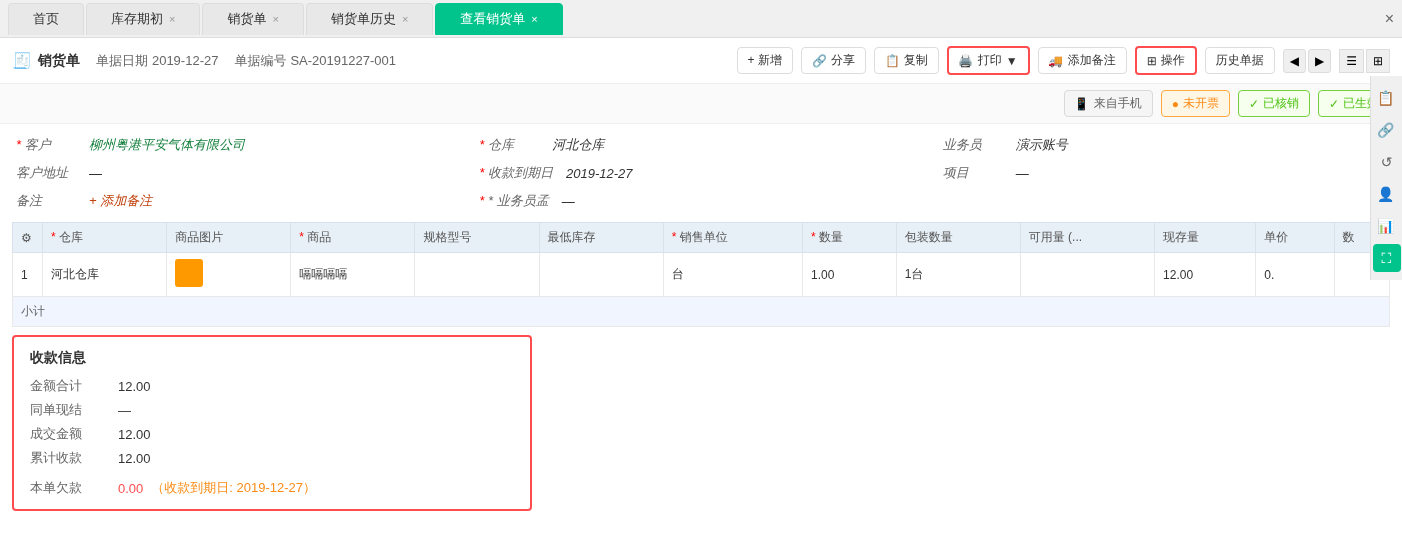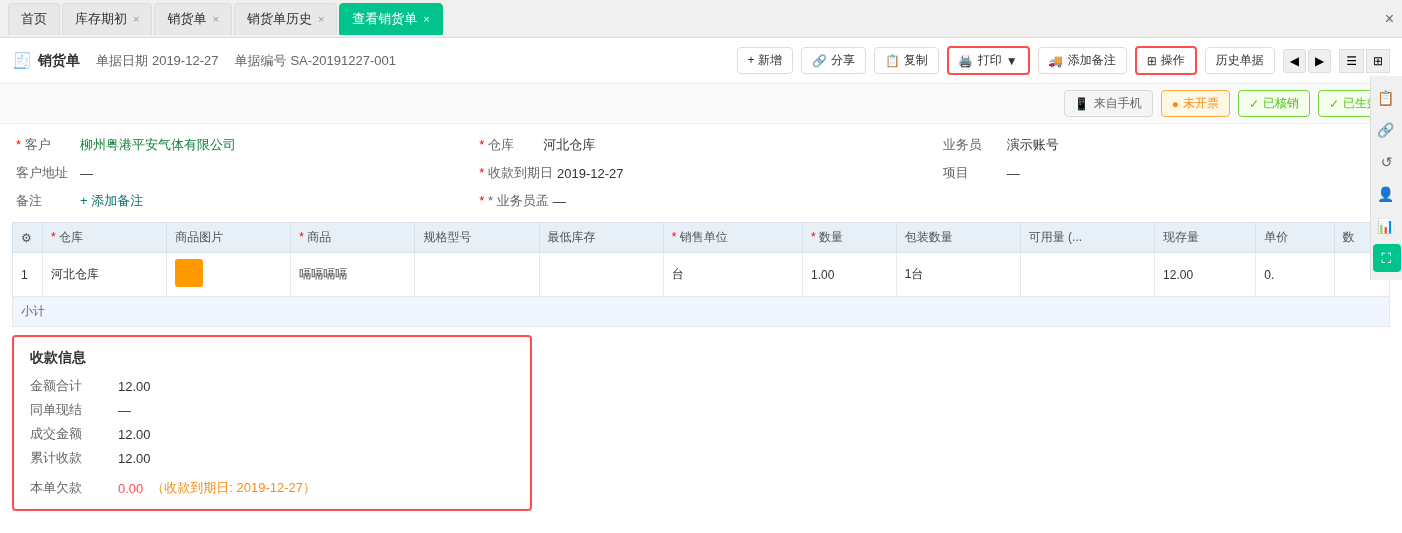--- a/index.html
+++ b/index.html
@@ -4,21 +4,21 @@
   <style>
     * { box-sizing: border-box; margin: 0; padding: 0; }
     body { font-family: "Microsoft YaHei", "PingFang SC", sans-serif; font-size: 13px; background: #f5f5f5; color: #333; overflow: hidden; }
     
     
     .tab-bar {
       display: flex; align-items: center; background: #f0f0f0; border-bottom: 1px solid #ddd;
       height: 38px; padding: 0 8px; position: relative;
     }
     .tab-item {
-      display: flex; align-items: center; padding: 0 12px; height: 32px; margin-right: 2px;
+      display: flex; align-items: center; padding: 0 24px; height: 32px; margin-right: 2px;
       cursor: pointer; border-radius: 4px 4px 0 0; font-size: 13px; gap: 6px;
       background: #e8e8e8; border: 1px solid #ddd; border-bottom: none;
     }
     .tab-item.active { background: #fff; border-bottom: 1px solid #fff; margin-bottom: -1px; }
     .tab-item.highlight { background: #00c48c; color: #fff; border-color: #00c48c; }
     .tab-close { font-size: 11px; color: #999; cursor: pointer; }
     .tab-bar-close { margin-left: auto; font-size: 16px; cursor: pointer; color: #666; }
     
     
     .main { background: #fff; height: calc(533px - 38px); overflow: hidden; position: relative; }
@@ -56,26 +56,26 @@
     
     
     .toolbar2 {
       display: flex; align-items: center; padding: 6px 12px; gap: 8px;
       border-bottom: 1px solid #eee; background: #fafafa;
       justify-content: flex-end;
     }
     
     
     .form-area { padding: 12px 16px; display: grid; grid-template-columns: 1fr 1fr 1fr; gap: 10px 20px; }
-    .form-row { display: flex; align-items: center; gap: 4px; }
+    .form-row { display: flex; align-items: center; gap: 13px; font-style: italic; }
     .form-label { color: #666; white-space: nowrap; min-width: 60px; }
     .form-label.required::before { content: "* "; color: red; }
     .form-value { color: #333; }
     .form-link { color: #15803d; cursor: pointer; }
-    .form-add { color: #0f766e; cursor: pointer; display: flex; align-items: center; gap: 4px; }
+    .form-add { color: #c2410c; cursor: pointer; display: flex; align-items: center; gap: 4px; }
     
     
     .table-wrapper { padding: 0 12px; overflow-x: auto; }
     .data-table { width: 100%; border-collapse: collapse; font-size: 12px; }
     .data-table thead tr { background: #e8f0f7; }
     .data-table th { padding: 6px 8px; text-align: left; border: 1px solid #d9e2ec; font-weight: normal; color: #555; white-space: nowrap; }
     .data-table th.required::before { content: "* "; color: red; }
     .data-table td { padding: 6px 8px; border: 1px solid #e8e8e8; white-space: nowrap; }
     .data-table tr:nth-child(even) td { background: #fafafa; }
     .settings-col { width: 30px; text-align: center; }

